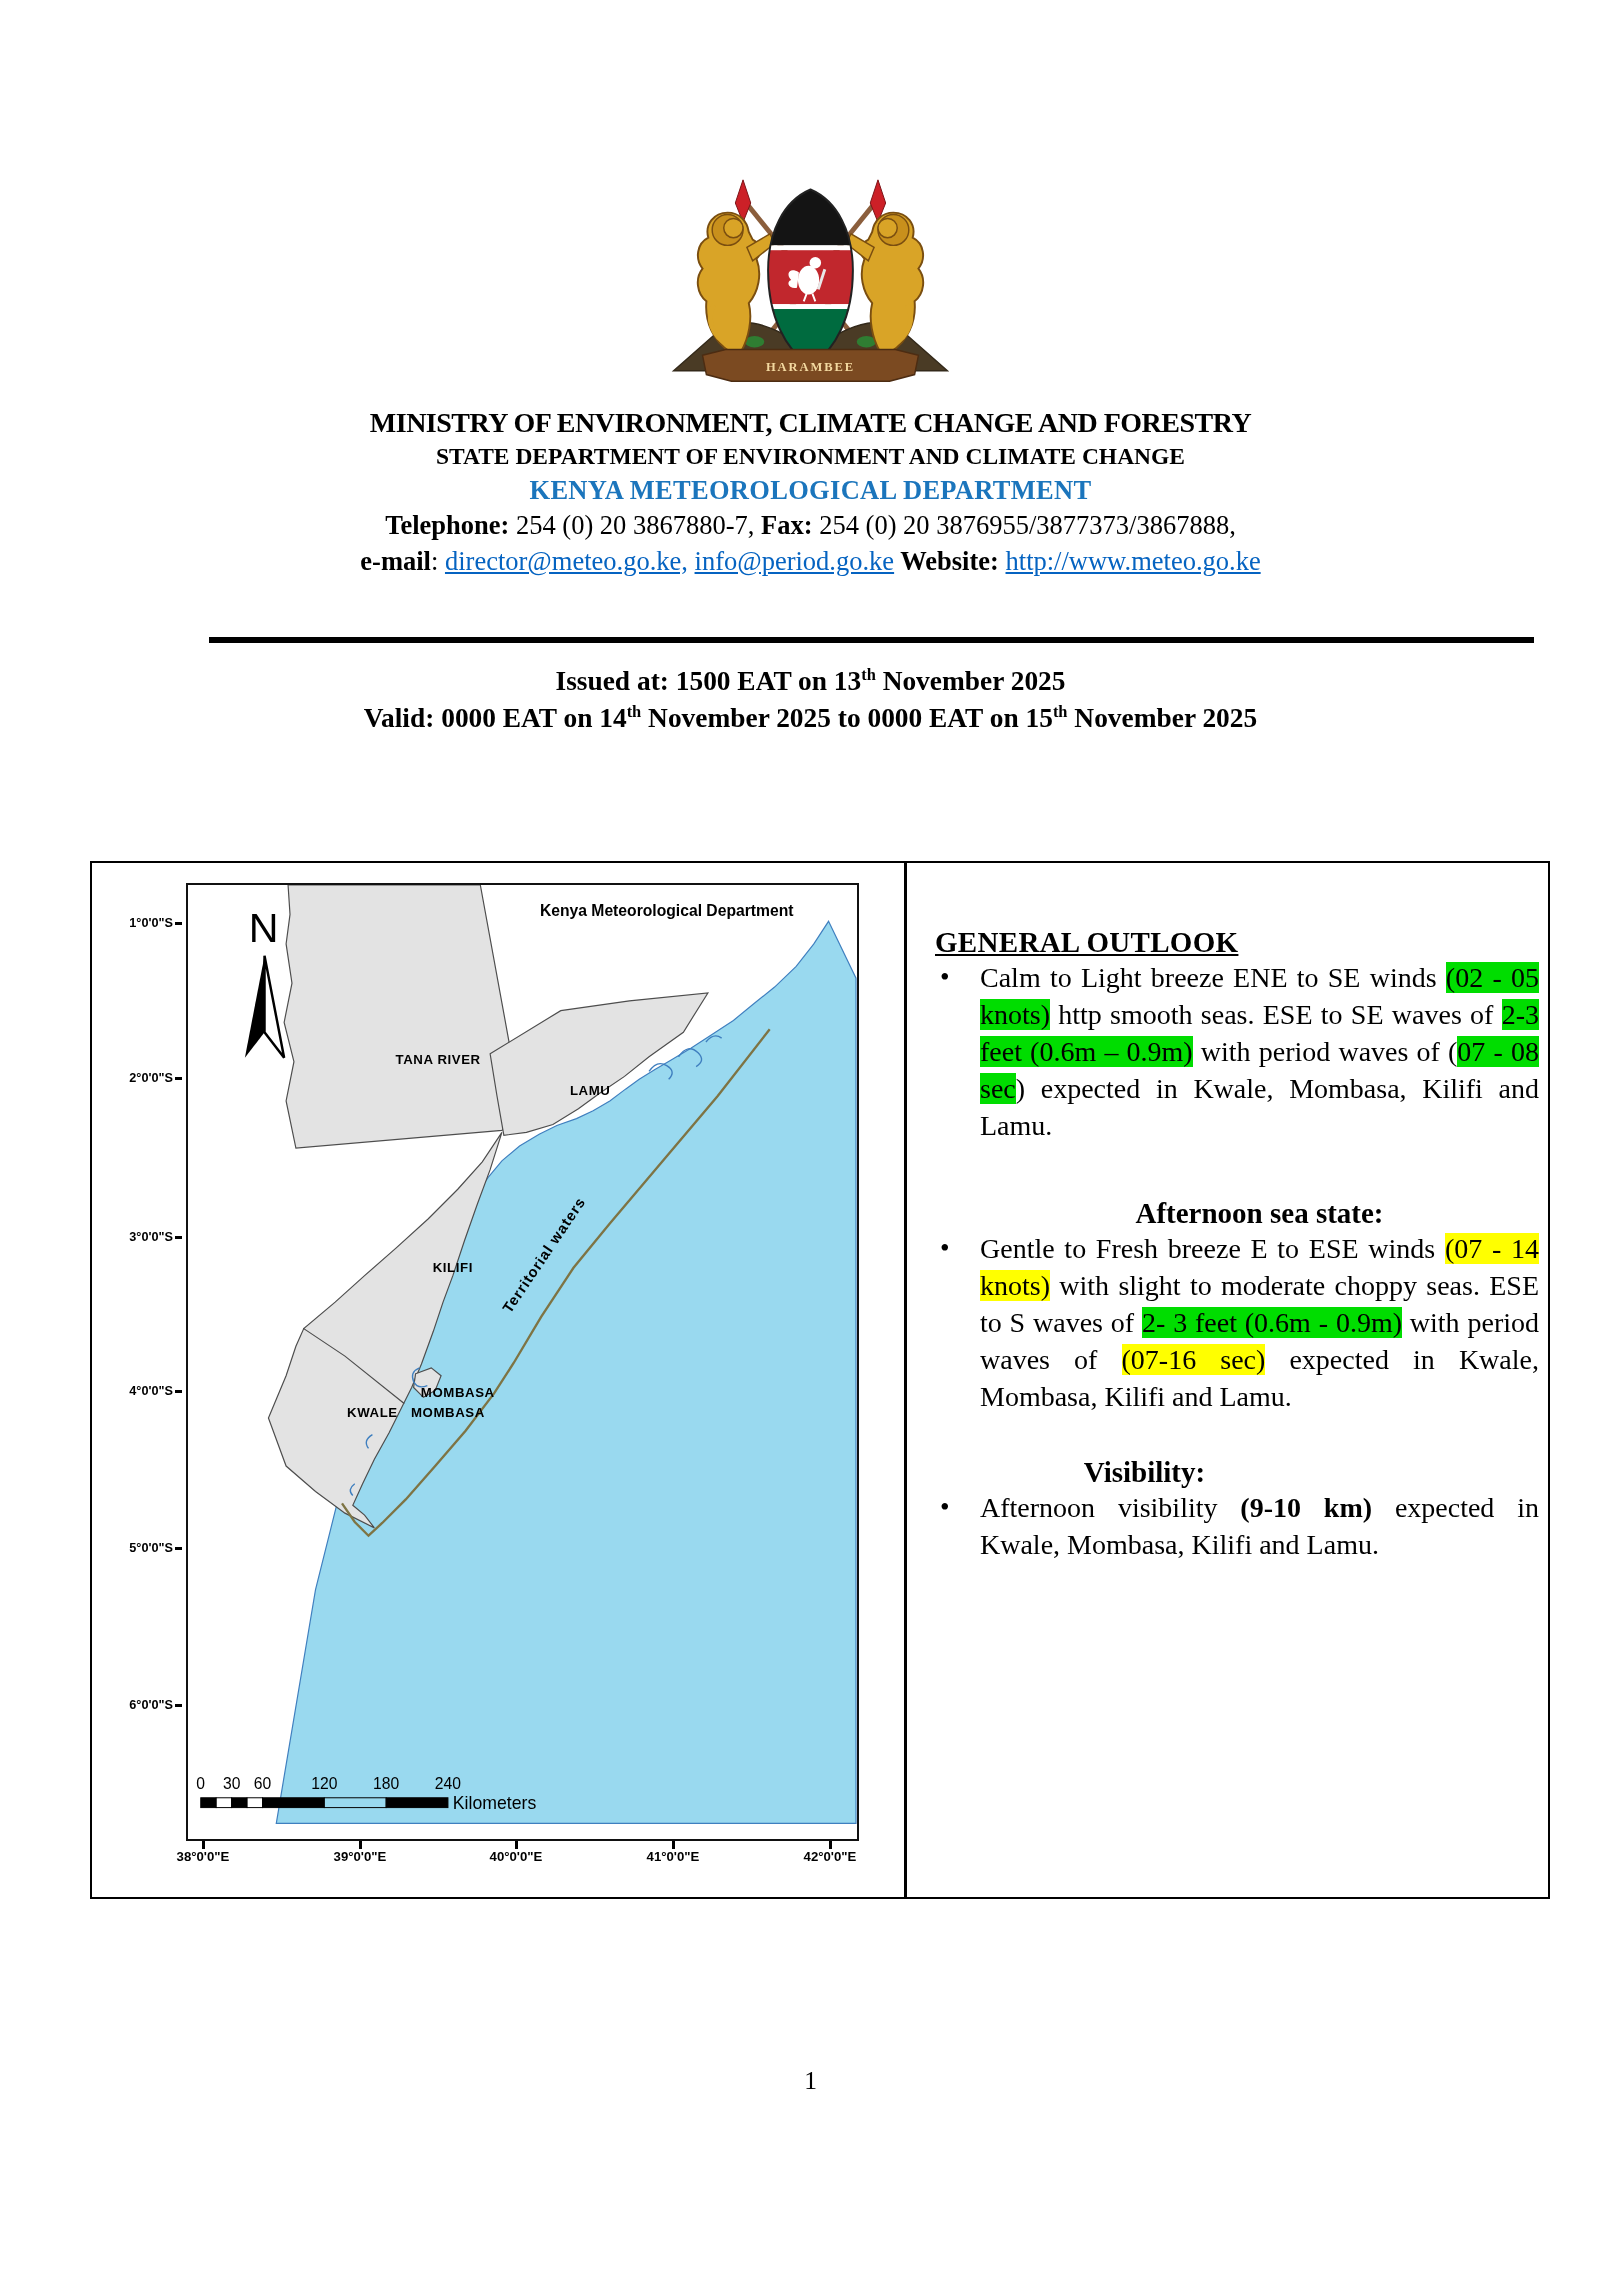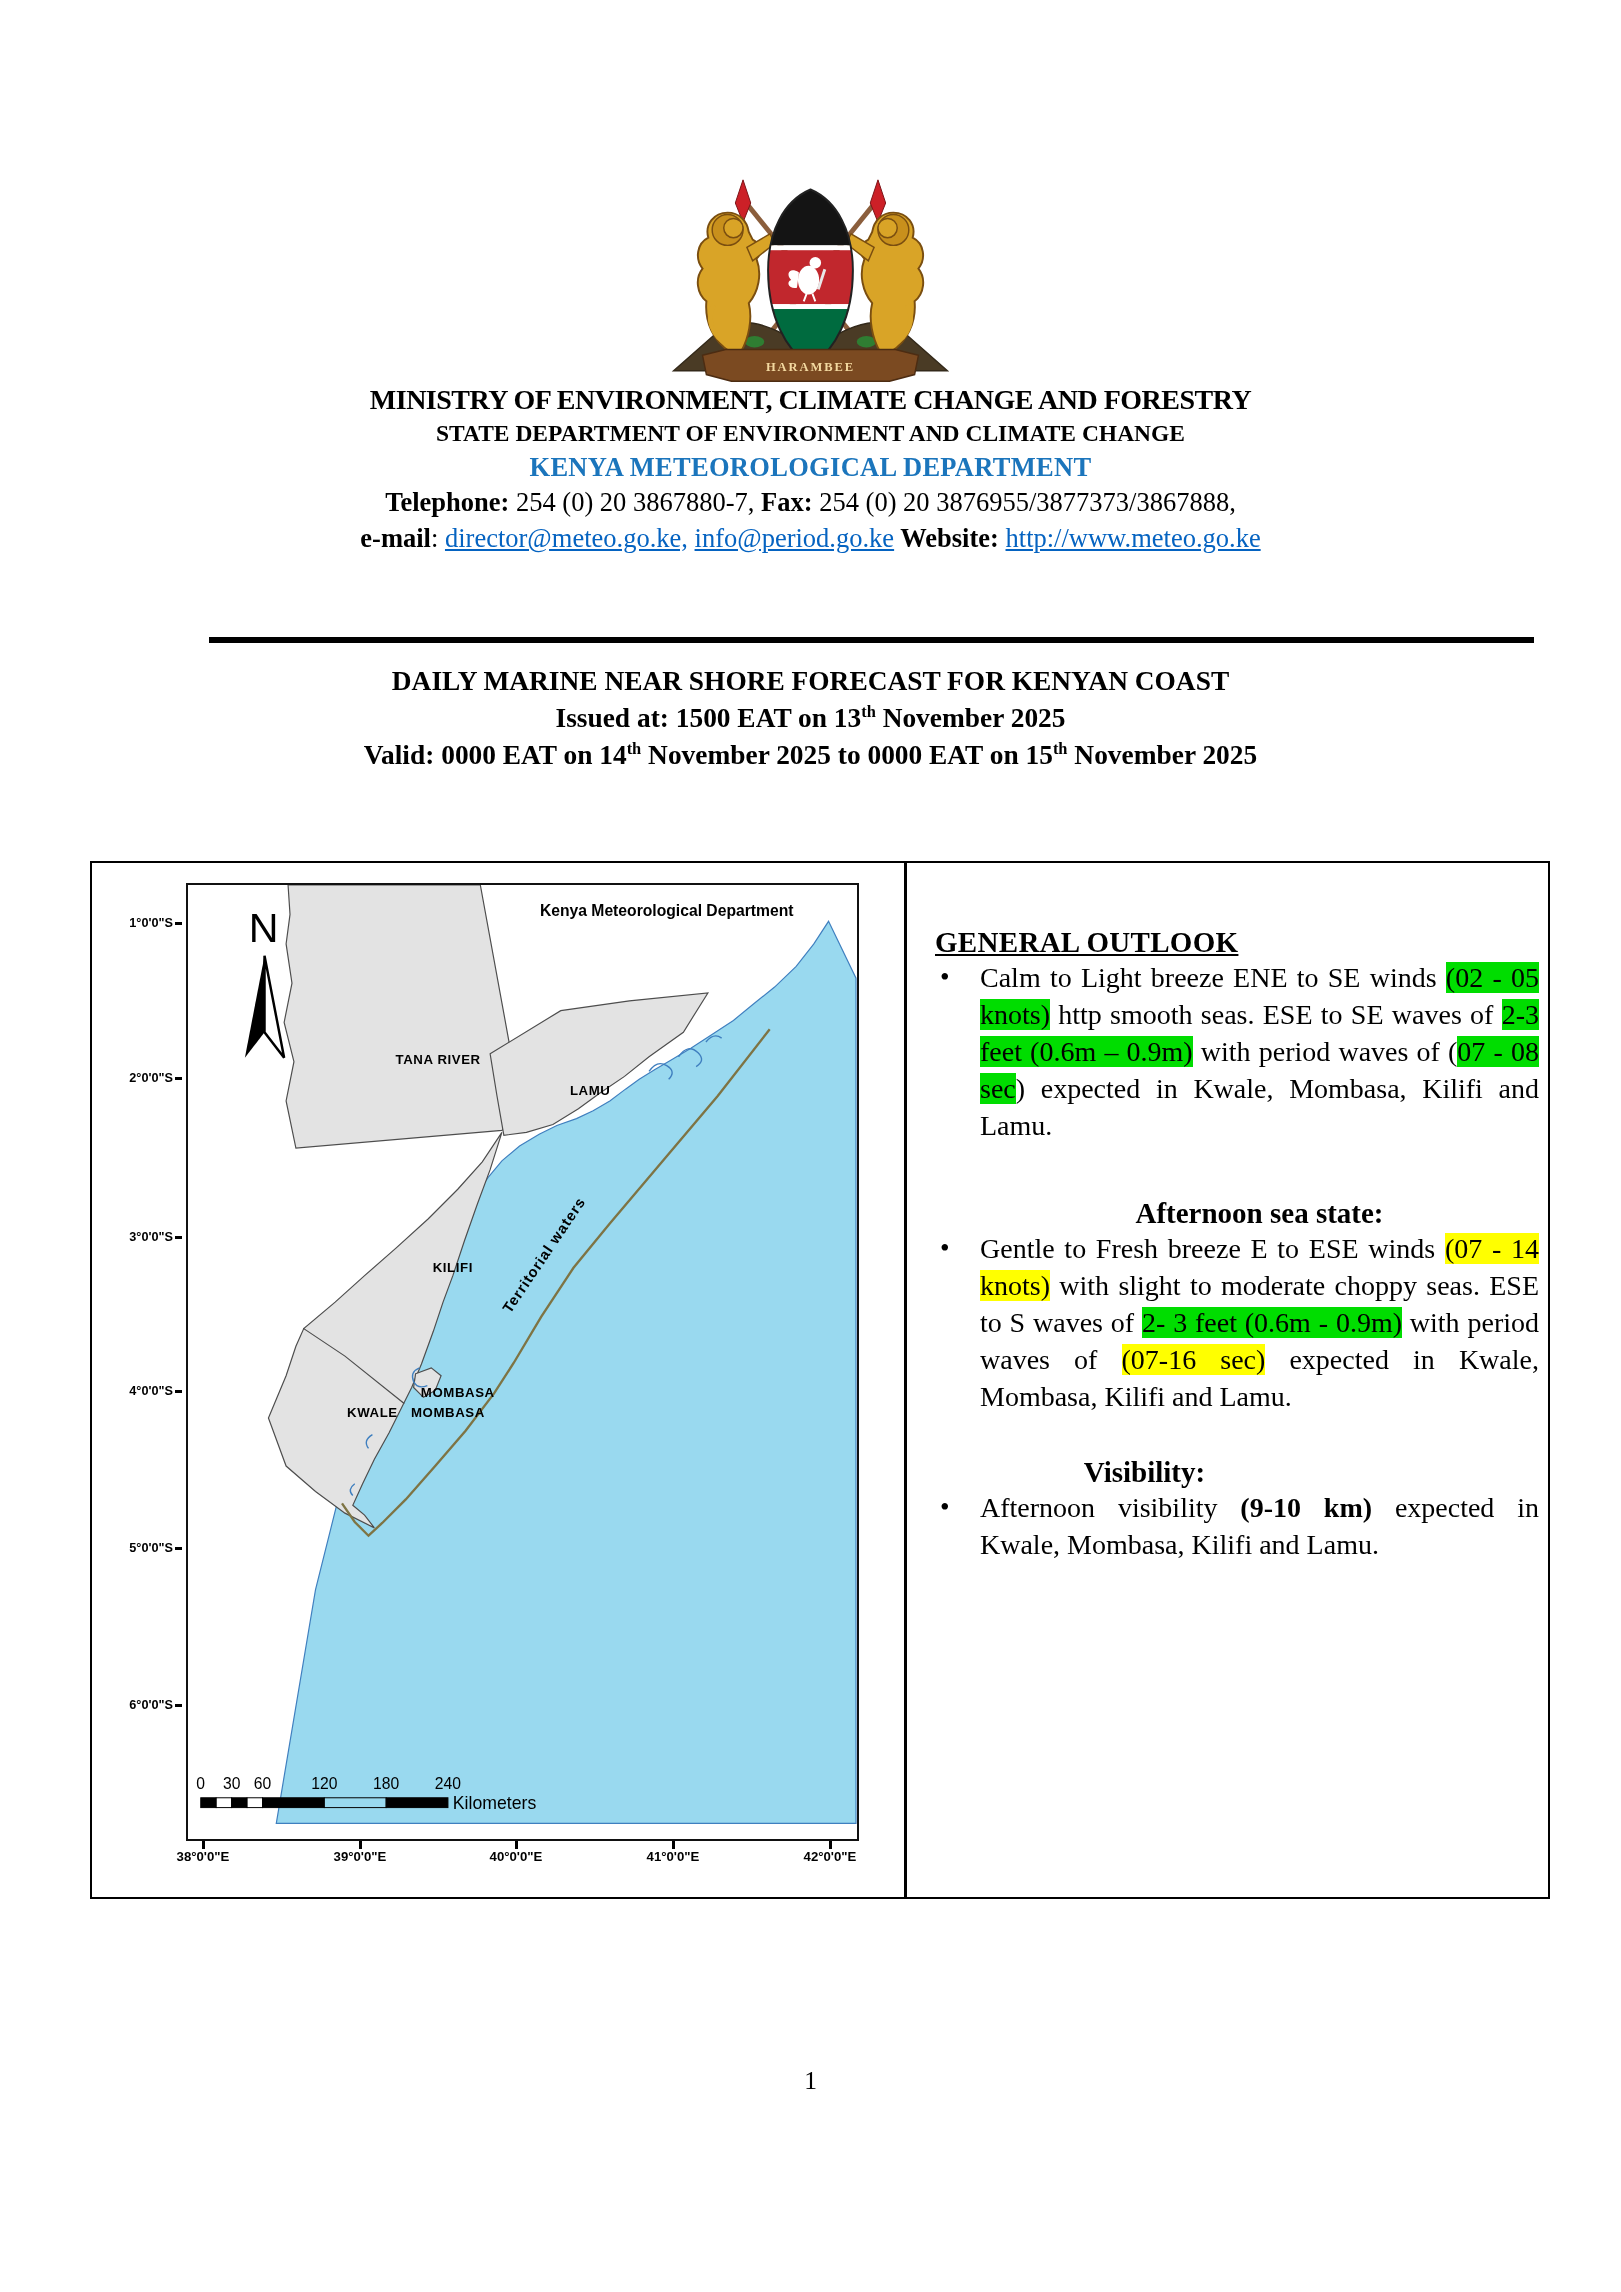--- a/index.html
+++ b/index.html
@@ -8,21 +8,21 @@
     position:relative;
     width:1621px; height:2293px;
     font-family:"Liberation Serif", serif;
     color:#000;
     overflow:hidden;
   }
   .abs { position:absolute; }
 
   
   #logo { left:637px; top:176px; width:347px; height:211px; }
-  #header-block { left:0; top:384px; width:1621px; text-align:center; }
+  #header-block { left:0; top:407px; width:1621px; text-align:center; }
   .h-ministry { font-size:28px; font-weight:bold; letter-spacing:-0.5px; }
   .h-dept     { font-size:23.5px; font-weight:bold; margin-top:3.9px; }
   .h-kmd      { font-size:26.5px; font-weight:bold; color:#1b75bc; margin-top:4.9px; letter-spacing:0.3px; }
   .h-addr     { font-size:25.5px; margin-top:4.9px; }
   .h-tel      { font-size:26.5px; margin-top:3.9px; }
   .h-email    { font-size:26.5px; margin-top:4.9px; }
   .bold { font-weight:bold; }
   a.doclink { color:#0563c1; text-decoration:underline; cursor:pointer; }
 
   #rule { left:209px; top:637px; width:1325px; height:5.9px; background:#000; }
@@ -147,21 +147,20 @@
   <div class="h-ministry">MINISTRY OF ENVIRONMENT, CLIMATE CHANGE AND FORESTRY</div>
   <div class="h-dept">STATE DEPARTMENT OF ENVIRONMENT AND CLIMATE CHANGE</div>
   <div class="h-kmd">KENYA METEOROLOGICAL DEPARTMENT</div>
   <div class="h-tel"><span class="bold">Telephone:</span><span> 254 (0) 20 3867880-7,</span><span class="bold"> Fax:</span><span> 254 (0) 20 3876955/3877373/3867888,</span></div>
   <div class="h-email"><span class="bold">e-mail</span><span>: </span><a class="doclink">director@meteo.go.ke,</a><span> </span><a class="doclink">info@period.go.ke</a><span class="bold"> Website: </span><a class="doclink">http://www.meteo.go.ke</a></div>
 </div>
 
 <div class="abs" id="rule"></div>
 
 <div class="abs" id="title-block">
-  <div class="t-line">DAILY MARINE NEAR SHORE FORECAST FOR KENYAN COAST</div>
   <div class="t-line"><span>Issued at: 1500 EAT on 13</span><sup class="sp">th</sup><span> November 2025</span></div>
   <div class="t-line"><span>Valid:  0000 EAT on 14</span><sup class="sp">th</sup><span> November 2025 to 0000 EAT on 15</span><sup class="sp">th</sup><span> November 2025</span></div>
 </div>
 
 <div class="abs" id="content-box">
   <div id="divider"></div>
 
   <div id="map-frame">
     <svg viewBox="0 0 682 972" preserveAspectRatio="none">
 

